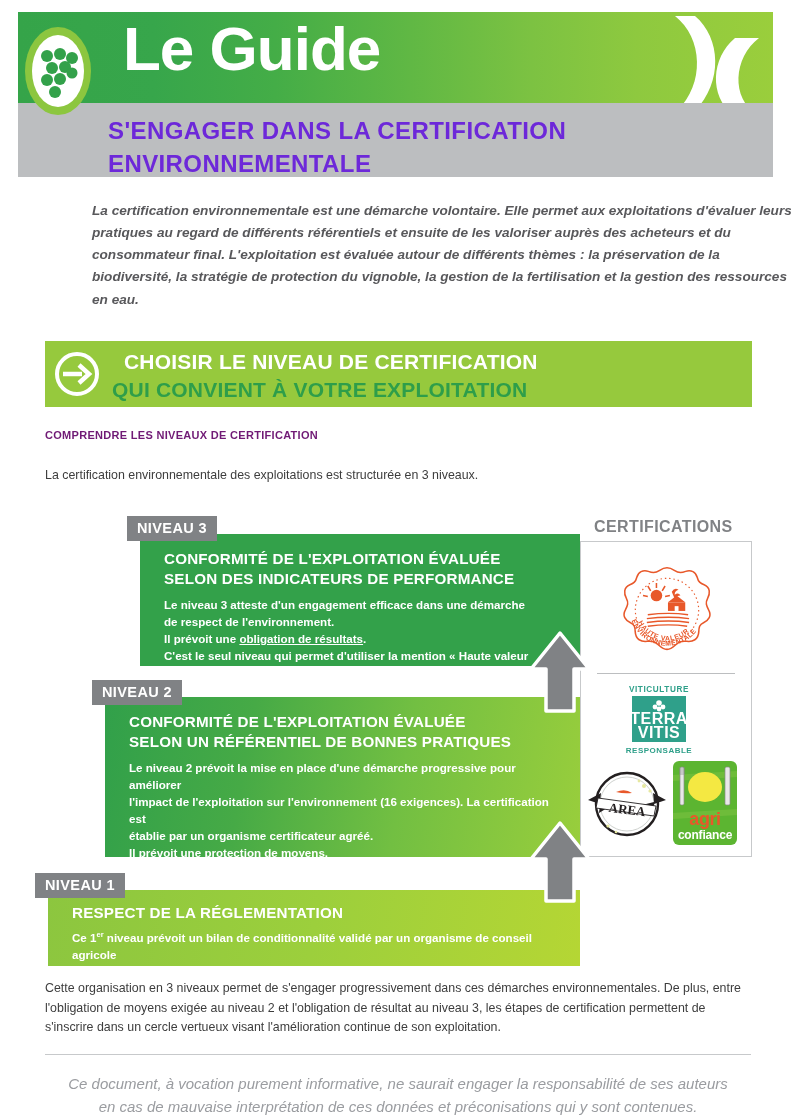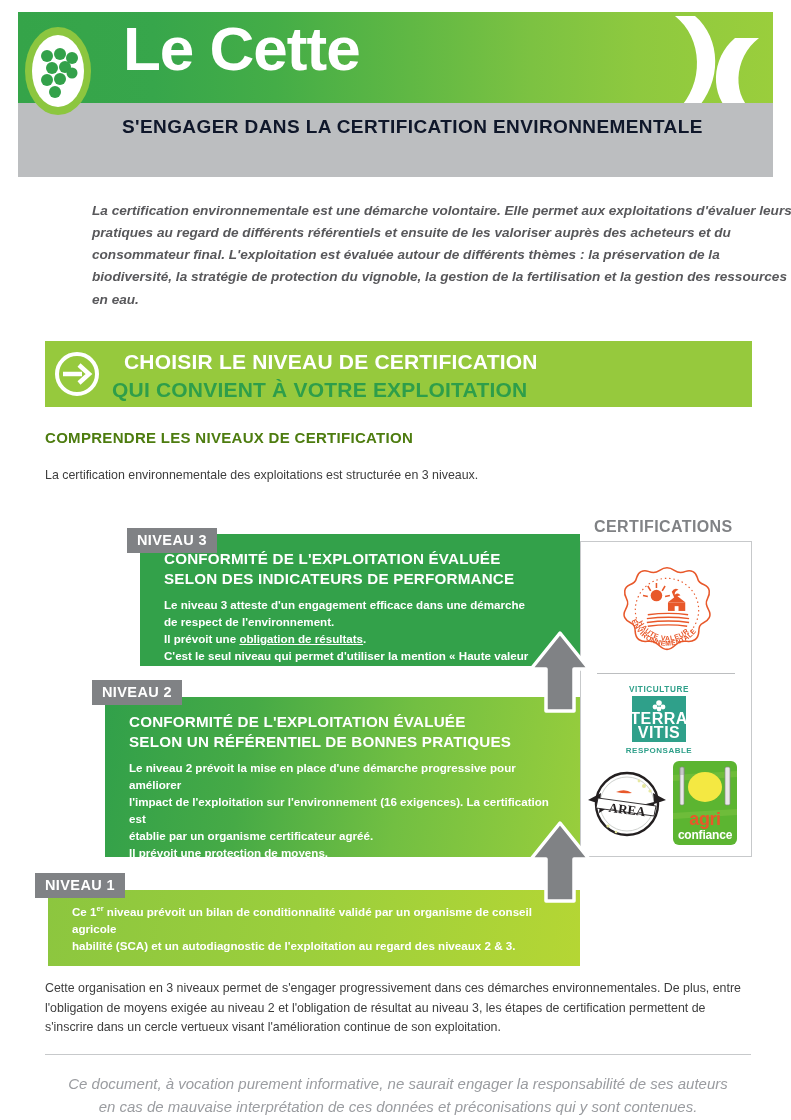--- a/index.html
+++ b/index.html
@@ -59,26 +59,26 @@
   .subband {
     position: absolute;
     left: 18px;
     top: 103px;
     width: 755px;
     height: 74px;
     background: #bcbec0;
   }
   .subband-text {
     position: absolute;
-    left: 104px;
+    left: 90px;
     top: 11px;
     width: 640px;
-    font-size: 19px;
-    font-weight: bold;
-    color: #0f172a;
+    font-size: 24px;
+    font-weight: bold;
+    color: #6d28d9;
     letter-spacing: 0.4px;
     line-height: 1.38;
   }
 
   
   .logo-badge {
     position: absolute;
     left: 22px;
     top: 23px;
     width: 72px;
@@ -135,23 +135,23 @@
     color: #2e9e4a;
     letter-spacing: 0.2px;
     line-height: 1.32;
   }
 
   
   .sub-heading {
     position: absolute;
     left: 45px;
     top: 429px;
-    font-size: 15px;
-    font-weight: bold;
-    color: #4d7c0f;
+    font-size: 11px;
+    font-weight: bold;
+    color: #701a75;
     letter-spacing: 0.3px;
   }
   .sub-lead {
     position: absolute;
     left: 45px;
     top: 468px;
     font-size: 12.4px;
     color: #3d3d3d;
     text-align: right;
   }
@@ -209,21 +209,21 @@
   
   #level1 {
     left: 48px;
     top: 890px;
     width: 532px;
     height: 76px;
     background: linear-gradient(100deg, #8cc63f 0%, #9ccf3c 50%, #b5d634 100%);
   }
   #level1 .inner { padding: 13px 18px 0 24px; }
 
-  #tag3 { left: 127px; top: 528px; }
+  #tag3 { left: 127px; top: 516px; }
   #tag2 { left: 92px; top: 680px; }
   #tag1 { left: 35px; top: 873px; }
 
   
   .cert-title {
     position: absolute;
     left: 594px;
     top: 518px;
     font-size: 16px;
     font-weight: bold;
@@ -288,21 +288,21 @@
     line-height: 1.55;
     color: #9a9ca0;
   }
 </style>
 </head>
 <body>
 
 <div class="page">
 
   <div class="header">
-    <div class="header-title">Le Cette</div>
+    <div class="header-title">Le Guide</div>
     <svg class="header-paren" viewBox="0 0 140 103" xmlns="http://www.w3.org/2000/svg">
       <path d="M42,4 C70,26 72,72 44,99 L62,99 C90,70 88,26 62,4 Z" fill="#ffffff"></path>
       <path d="M126,26 C100,46 98,86 124,103 L100,103 C76,84 78,46 102,26 Z" fill="#ffffff"></path>
     </svg>
   </div>
 
   <div class="subband">
     <div class="subband-text">S'ENGAGER DANS LA CERTIFICATION ENVIRONNEMENTALE</div>
   </div>
 
@@ -458,20 +458,21 @@
         <div>Il prévoit une <u>protection de moyens</u>.</div>
         <div>Les exploitations déjà engagées en agriculture raisonnée peuvent prétendre à</div>
         <div>une équivalence avec le niveau 6.</div>
       </div>
     </div>
   </div>
 
   <div class="niveau-tag" id="tag1">NIVEAU 1</div>
   <div class="level-block" id="level1">
     <div class="inner">
+      <div class="level-title">RESPECT DE LA RÉGLEMENTATION</div>
       <div class="level-body">
         <div>Ce 1<sup style="font-size:7.5px">er</sup> niveau prévoit un bilan de conditionnalité validé par un organisme de conseil agricole</div>
         <div>habilité (SCA) et un autodiagnostic de l'exploitation au regard des niveaux 2 &amp; 3.</div>
       </div>
     </div>
   </div>
 
   <svg class="up-arrow" id="arrow-top" viewBox="0 0 62 82" xmlns="http://www.w3.org/2000/svg">
     <path d="M31 2 L60 38 L45 38 L45 80 L17 80 L17 38 L2 38 Z" fill="#808285" stroke="#ffffff" stroke-width="3.5" stroke-linejoin="round"></path>
   </svg>

